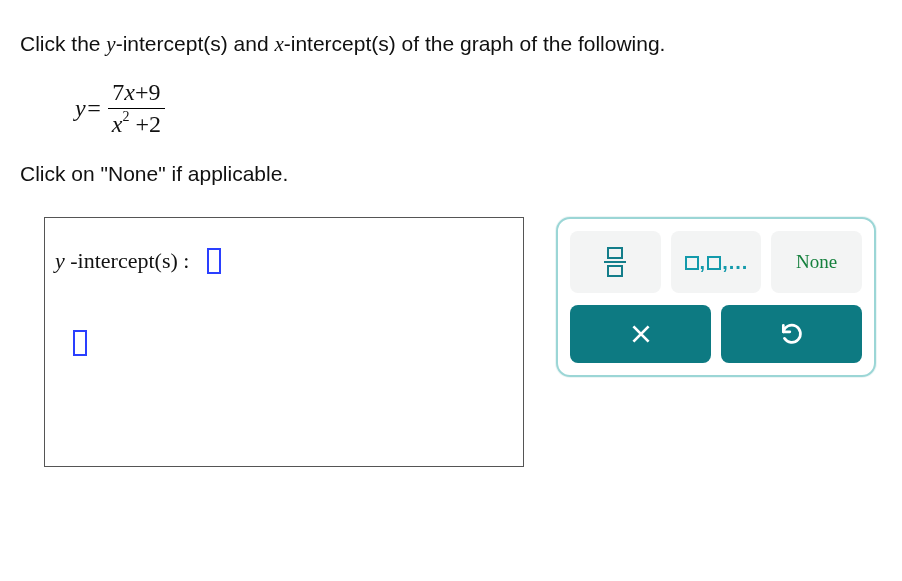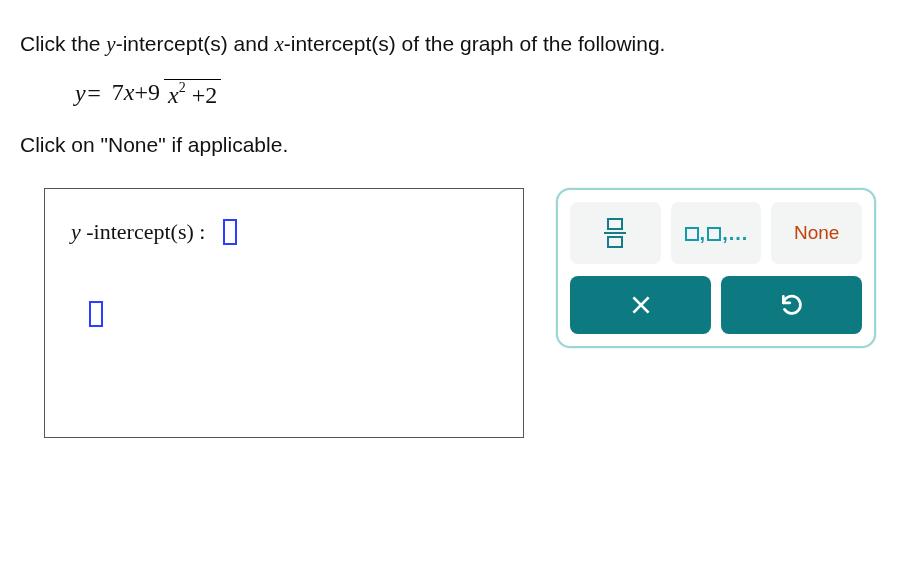--- a/index.html
+++ b/index.html
@@ -1,43 +1,43 @@
 <!DOCTYPE html>
 <html><head>
 <meta charset="utf-8">
 <style>
 *{box-sizing:border-box;margin:0;padding:0}
 body{font-family:Verdana,Geneva,sans-serif;font-size:21px;color:#111;background:#fff;width:902px;height:581px;padding:28px 20px 0 20px;position:relative;overflow:hidden}
 .prompt{line-height:1.5;margin-bottom:18px}
 .ital{font-style:italic;font-family:'Times New Roman',serif}
 .eq-wrap{margin:10px 0 20px 55px;font-family:'Times New Roman',serif;font-size:24px;display:flex;align-items:center}
 .lhs{font-style:italic}
-.frac{display:inline-flex;flex-direction:row;align-items:center;margin-left:6px}
+.frac{display:inline-flex;flex-direction:column;align-items:center;margin-left:6px}
 .num{padding:0 4px 2px}
 .den{border-top:1.5px solid #000;padding:2px 4px 0;position:relative}
 .sup{font-size:14px;vertical-align:super;position:relative;top:-2px}
 .hint{line-height:1.5;margin-bottom:28px}
 .lower{display:flex;gap:32px;align-items:flex-start}
-.answer-box{border:1.5px solid #555;padding:30px 26px;width:480px;min-height:250px;margin-left:24px}
+.answer-box{border:1.5px solid #555;padding:30px 10px;width:480px;min-height:250px;margin-left:24px}
 .ans-row{display:flex;align-items:center;margin-bottom:56px;font-family:'Times New Roman',serif;font-size:22px}
 .ans-row:last-child{margin-bottom:0}
 .ans-label .v{font-style:italic}
 .slot{display:inline-block;width:14px;height:26px;border:2px solid #2a3fff;margin-left:18px}
 .toolbox{border:2px solid #9bd6d6;border-radius:14px;padding:12px;width:320px;background:#fff;box-shadow:0 0 0 1px rgba(0,128,128,.08)}
 .tool-row{display:flex;gap:10px;margin-bottom:12px}
 .tool-row:last-child{margin-bottom:0}
 .tool-btn{flex:1;height:62px;border-radius:8px;display:flex;align-items:center;justify-content:center;background:#f3f4f4;cursor:pointer;font-size:20px;color:#333;user-select:none}
 .frac-icon{display:flex;flex-direction:column;align-items:center}
 .fi-box{width:16px;height:12px;border:2px solid #137d8a}
 .fi-line{width:22px;height:2px;background:#137d8a;margin:2px 0}
 .list-icon{color:#139aab;font-weight:600;letter-spacing:1px}
 .list-icon .sq{display:inline-block;width:14px;height:14px;border:2px solid #139aab;vertical-align:middle;margin:0 1px}
 .teal-btn{background:#0d7a82;color:#fff;height:58px}
 .teal-btn svg{width:26px;height:26px;stroke:#fff;stroke-width:2.5;fill:none}
-.none-txt{color:#c2410c;font-family:Liberation Sans, sans-serif;font-size:19px}
+.none-txt{color:#15803d;font-family:Liberation Serif, serif;font-size:19px}
 .row2 .tool-btn{flex:1}
 </style>
 </head>
 <body>
 
 <div class="prompt">
   <span>Click the </span><span class="ital">y</span><span>-intercept(s) and </span><span class="ital">x</span><span>-intercept(s) of the graph of the following.</span>
 </div>
 
 <div class="eq-wrap">

